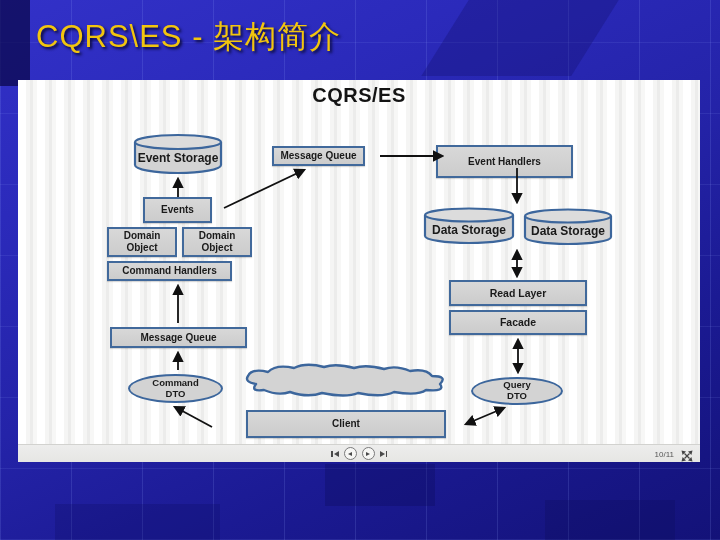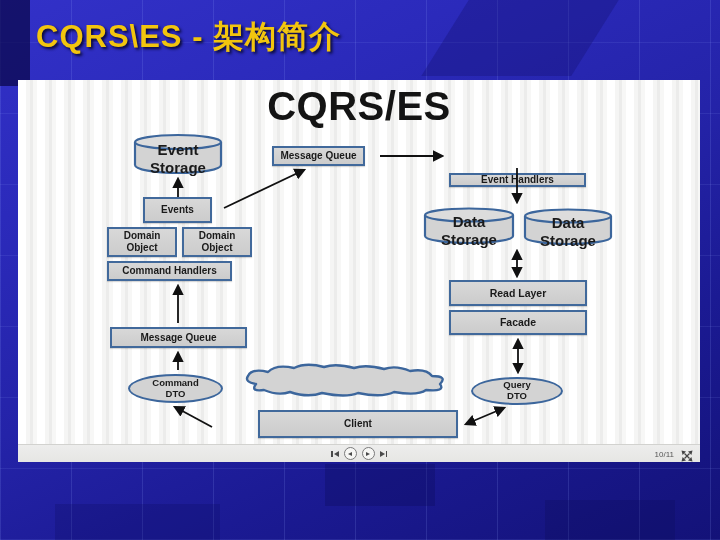--- a/index.html
+++ b/index.html
@@ -15,40 +15,40 @@
       repeating-linear-gradient(90deg, rgba(150,170,255,.16) 0 1px, transparent 1px 71px),
       repeating-linear-gradient(0deg, rgba(150,170,255,.11) 0 1px, transparent 1px 71px); }
   .patch { position:absolute; pointer-events:none; }
   .patch-a { left:0; top:0; width:30px; height:86px; background:rgba(8,6,70,.7); }
   .patch-b { left:445px; top:0; width:150px; height:76px; background:rgba(18,14,110,.32); transform:skewX(-32deg); }
   .patch-c { left:325px; top:464px; width:110px; height:42px; background:rgba(10,10,85,.30); }
   .patch-d { left:545px; top:500px; width:130px; height:40px; background:rgba(10,10,85,.26); }
   .patch-e { left:55px; top:504px; width:165px; height:36px; background:rgba(10,10,85,.22); }
 
   .page-title { position:absolute; left:36px; top:16px; width:650px;
-    font-size:31px; font-weight:bold; letter-spacing:1px; color:#F2C50E;
+    font-size:31px; font-weight:normal; letter-spacing:1px; color:#F2C50E;
     text-shadow:2px 2px 3px rgba(5,5,40,.9); white-space:nowrap; }
 
   .slide { position:absolute; left:18px; top:80px; width:682px; height:382px;
     background:
       repeating-linear-gradient(90deg,#ffffff 0 8px,#f5f5f4 8px 12px,#ececeb 12px 15px,#f7f7f6 15px 19px);
     }
   .diagram { position:absolute; left:0; top:0; width:682px; height:364px; }
 
   .slide-heading { position:absolute; left:0; top:4px; width:682px; text-align:center;
-    font-size:40px; font-weight:600; color:#141414; letter-spacing:.5px; }
+    font-size:20px; font-weight:600; color:#141414; letter-spacing:.5px; }
 
   .node { position:absolute; display:flex; align-items:center; justify-content:center;
     text-align:center; font-size:10px; font-weight:bold; color:#1a1a1a; line-height:1.2; }
   .rect { background:linear-gradient(#d8d8d8,#cccccc); border:2px solid #41699b;
     box-shadow:0 1px 1px rgba(0,0,0,.15); }
   .ellipse { background:#d3d3d3; border:2px solid #3c669c; border-radius:50%;
     font-size:9.5px; flex-direction:column; line-height:1.15; }
   .cylinder svg, .cloud svg { position:absolute; inset:0; width:100%; height:100%; }
-  .cylinder .lbl { position:relative; padding-top:9px; font-size:15px; font-weight:bold; }
+  .cylinder .lbl { position:relative; padding-top:9px; font-size:12px; font-weight:bold; }
 
   .arrows { position:absolute; left:0; top:0; width:682px; height:364px; pointer-events:none; }
 
   .toolbar { position:absolute; left:0; bottom:0; width:682px; height:18px;
     background:linear-gradient(#ededec,#e6e6e4); border-top:1px solid #d2d2cf;
     display:flex; align-items:center; }
   .nav-group { position:absolute; left:50%; transform:translateX(-50%);
     display:flex; align-items:center; gap:5px; height:18px; }
   .tri { width:0; height:0; display:inline-block; }
   .tri-left  { border-top:3px solid transparent; border-bottom:3px solid transparent; border-right:5px solid #4a4a4a; }
@@ -85,21 +85,21 @@
           <path d="M2,9 V32 A43,8 0 0 0 88,32 V9" fill="#d3d3d3" stroke="#3c669c" stroke-width="2.2"></path>
           <ellipse cx="45" cy="9" rx="43" ry="7" fill="#dcdcdc" stroke="#3c669c" stroke-width="2.2"></ellipse>
         </svg>
         <span class="lbl">Event Storage</span>
       </div>
 
       <div class="node rect" style="left:254px;top:66px;width:93px;height:20px;">
         <span>Message Queue</span>
       </div>
 
-      <div class="node rect" style="left:431px;top:65px;width:137px;height:14px;margin-top:28px;">
+      <div class="node rect" style="left:418px;top:65px;width:137px;height:33px;">
         <span>Event Handlers</span>
       </div>
 
       <div class="node rect" style="left:125px;top:117px;width:69px;height:26px;">
         <span>Events</span>
       </div>
 
       <div class="node rect" style="left:89px;top:147px;width:70px;height:30px;">
         <span>Domain Object</span>
       </div>
@@ -143,21 +143,21 @@
       </div>
 
       <div class="node cloud" style="left:224px;top:282px;width:210px;height:36px;">
         <svg viewBox="0 0 210 36">
           <path d="M14,22 Q2,20 6,14 Q10,6 26,10 Q34,2 52,6 Q64,0 82,5 Q94,1 112,6
                    Q124,2 142,7 Q154,3 168,9 Q184,6 190,14 Q206,14 198,22 Q204,30 184,28
                    Q176,34 152,30 Q140,36 116,31 Q104,36 80,31 Q66,36 48,30 Q36,34 22,28 Q8,30 14,22 Z" fill="#d3d3d3" stroke="#3c669c" stroke-width="2.4" stroke-linejoin="round"></path>
         </svg>
       </div>
 
-      <div class="node rect" style="left:240px;top:330px;width:200px;height:28px;">
+      <div class="node rect" style="left:228px;top:330px;width:200px;height:28px;">
         <span>Client</span>
       </div>
 
       <div class="node ellipse" style="left:453px;top:297px;width:92px;height:28px;align-items:center;">
         <span>Query</span>
         <span>DTO</span>
       </div>
 
       <svg class="arrows" viewBox="0 0 682 364">
         <defs>

